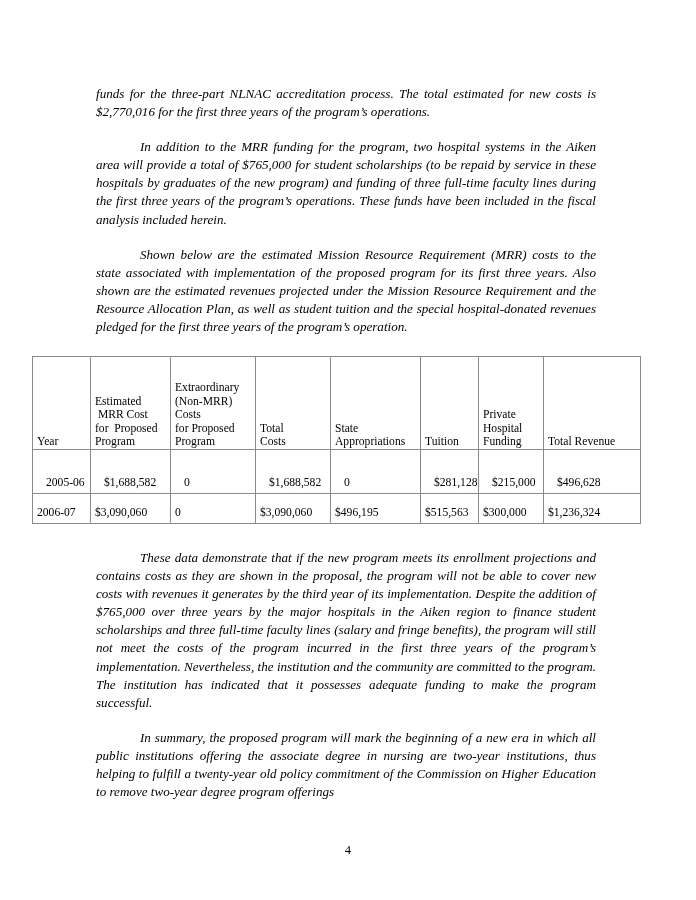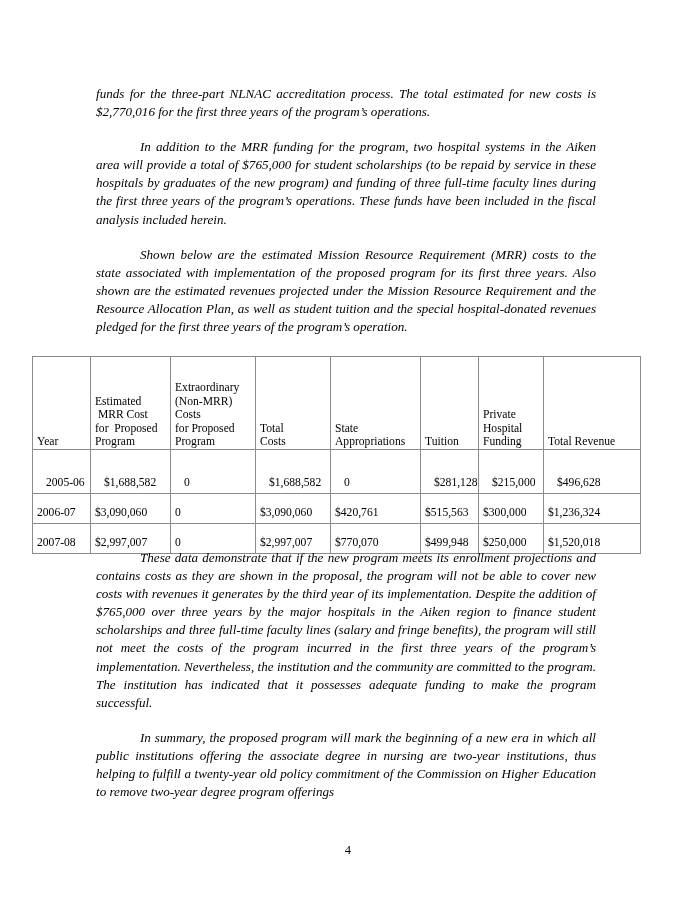--- a/index.html
+++ b/index.html
@@ -151,34 +151,24 @@
           <td>0</td>
           <td>$281,128</td>
           <td>$215,000</td>
           <td>$496,628</td>
         </tr>
         <tr>
           <td>2006-07</td>
           <td>$3,090,060</td>
           <td>0</td>
           <td class="b">$3,090,060</td>
-          <td>$420,761</td>
+          <td>$496,195</td>
           <td>$515,563</td>
           <td>$300,000</td>
           <td>$1,236,324</td>
-        </tr>
-        <tr>
-          <td>2007-08</td>
-          <td>$2,997,007</td>
-          <td>0</td>
-          <td class="b">$2,997,007</td>
-          <td>$770,070</td>
-          <td>$499,948</td>
-          <td>$250,000</td>
-          <td>$1,520,018</td>
         </tr>
       </tbody>
     </table>
   </div>
 
   <div class="textblock" style="top:541px;">
     <p class="para indent">These data demonstrate that if the new program meets its enrollment projections and contains costs as they are shown in the proposal, the program will not be able to cover new costs with revenues it generates by the third year of its implementation.   Despite the addition of $765,000 over three years by the major hospitals in the Aiken region to finance student scholarships and three full-time faculty lines (salary and fringe benefits), the program will still not meet the costs of the program incurred in the first three years of the program’s implementation.  Nevertheless, the institution and the community are committed to the program.  The institution has indicated that it possesses adequate funding to make the program successful.</p>
     <p class="para indent">In summary, the proposed program will mark the beginning of a new era in which all public institutions offering the associate degree in nursing are two-year institutions, thus helping to fulfill a twenty-year old policy commitment of the Commission on Higher Education to remove two-year degree program offerings</p>
   </div>
 

